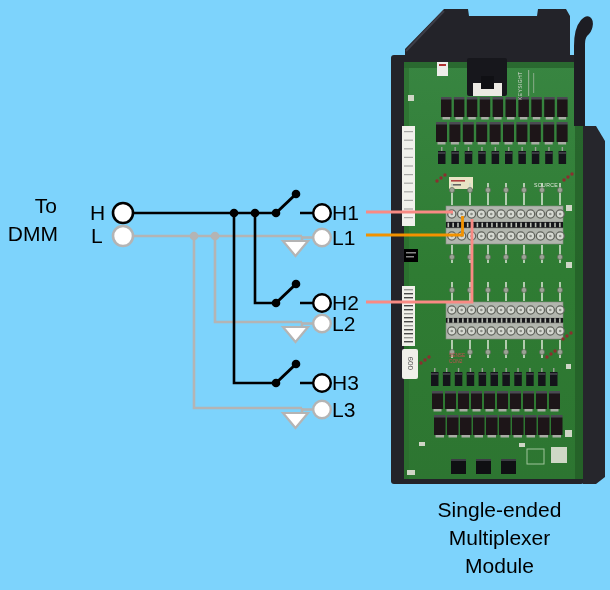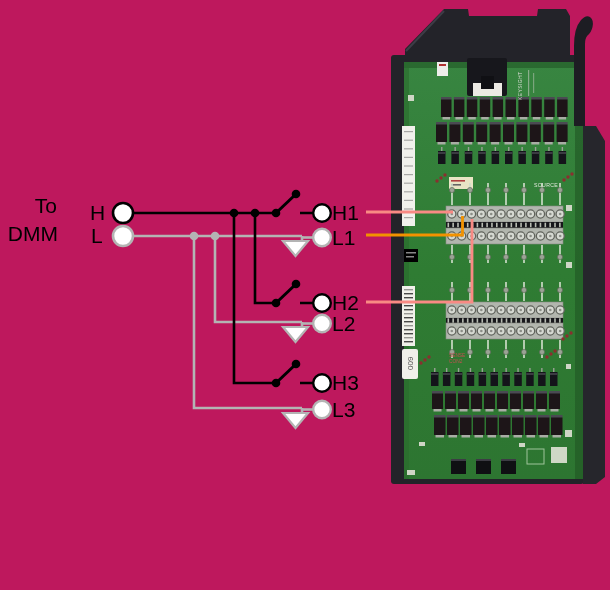--- a/index.html
+++ b/index.html
@@ -1,16 +1,16 @@
 <!DOCTYPE html>
 <html><head>
 <meta charset="utf-8">
 <style>
   html,body{margin:0;padding:0;background:#ffffff;}
-  .stage{position:relative;width:610px;height:590px;background:#be185d;overflow:hidden;
+  .stage{position:relative;width:610px;height:590px;background:#7dd3fc;overflow:hidden;
          font-family:"Liberation Sans",sans-serif;}
   .stage svg{position:absolute;left:0;top:0;}
   svg text{font-family:"Liberation Sans",sans-serif;}
   .caption{position:absolute;left:389px;top:496px;width:221px;text-align:center;
            font-size:21px;line-height:28px;color:#000;white-space:pre-line;}
 </style>
 </head>
 <body>
 
 <div class="stage">
@@ -627,14 +627,17 @@
     <text x="332" y="417" font-size="21" fill="#000">L3</text>
   </g>
 
   <g fill="none" stroke-width="2.8">
     <path d="M366,212 H453" stroke="#f98a84"></path>
     <path d="M366,235 H462.5 V216" stroke="#f29200"></path>
     <path d="M366,302 H472 V219" stroke="#f98a84"></path>
   </g>
 </svg>
 
+<div class="caption">Single-ended
+Multiplexer
+Module</div>
 
 </div>
 
 </body></html>

